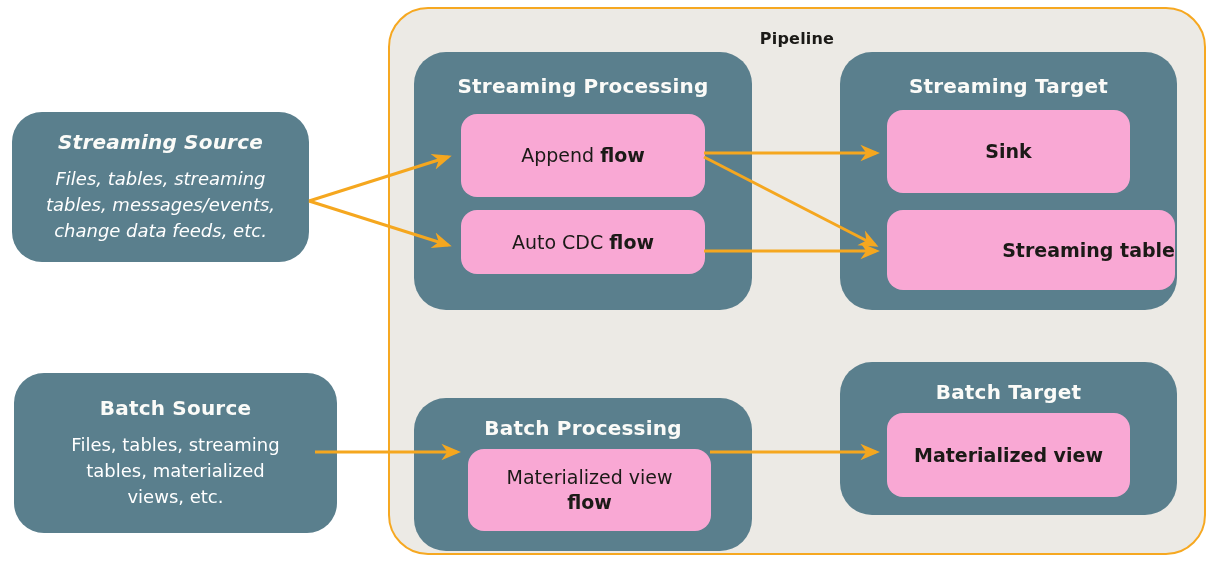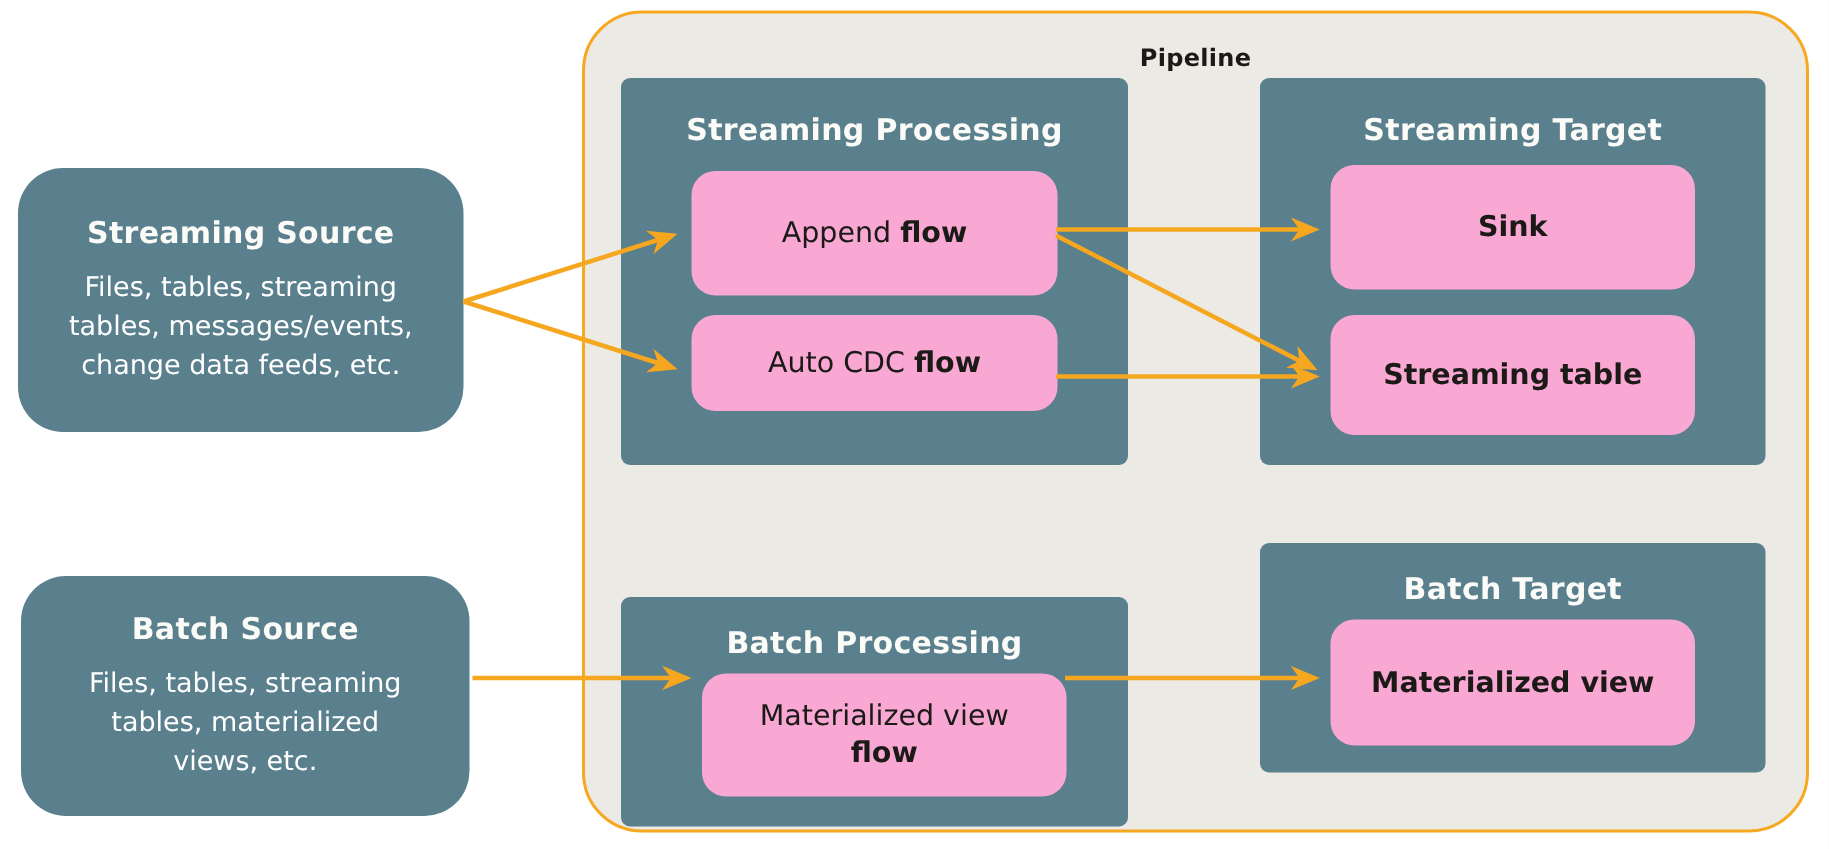--- a/index.html
+++ b/index.html
@@ -56,21 +56,21 @@
     text-align: center;
     font-weight: bold;
     font-size: 16px;
     color: #1B1A17;
     letter-spacing: 0.2px;
   }
 
   
   .group-box {
     background: #5A7F8D;
-    border-radius: 6px;
+    border-radius: 32px;
     padding-left: 44px;
   }
   .group-title {
     position: absolute;
     top: 22px;
     left: 0;
     width: 100%;
     text-align: center;
     font-weight: bold;
     font-size: 20px;
@@ -106,30 +106,30 @@
   #edges line {
     stroke: #F5A71F;
     stroke-width: 3;
   }
 </style>
 </head>
 <body>
 
 <div id="stage">
 
-  <div class="abs source-box" style="left:12px; top:112px; width:297px; height:176px;">
+  <div class="abs source-box" style="left:12px; top:112px; width:297px; height:150px;font-style:italic;">
     <div class="source-title">Streaming Source</div>
     <div class="source-body">
       <div>Files, tables, streaming</div>
       <div>tables, messages/events,</div>
       <div>change data feeds, etc.</div>
     </div>
   </div>
 
-  <div class="abs source-box" style="left:14px; top:384px; width:299px; height:160px;">
+  <div class="abs source-box" style="left:14px; top:373px; width:323px; height:160px;">
     <div class="source-title">Batch Source</div>
     <div class="source-body">
       <div>Files, tables, streaming</div>
       <div>tables, materialized</div>
       <div>views, etc.</div>
     </div>
   </div>
 
   <div class="abs pipeline" style="left:388px; top:7px; width:818px; height:548px;">
     <div class="pipeline-title">Pipeline</div>
@@ -151,21 +151,21 @@
     </div>
 
     <div class="abs group-box" style="left:450px; top:43px; width:337px; height:258px;">
       <div class="group-title">Streaming Target</div>
       <div class="abs node" style="left:47px; top:58px; width:243px; height:83px;">
         <div>
           <span></span>
           <b>Sink</b>
         </div>
       </div>
-      <div class="abs node" style="left:47px; top:158px; width:243px; height:80px;">
+      <div class="abs node" style="left:47px; top:158px; width:288px; height:80px;justify-content:flex-end;">
         <div>
           <span></span>
           <b>Streaming table</b>
         </div>
       </div>
     </div>
 
     <div class="abs group-box short" style="left:24px; top:353px; width:338px; height:153px;margin-top:36px;">
       <div class="group-title">Batch Processing</div>
       <div class="abs node wrap2" style="left:54px; top:51px; width:243px; height:82px;">

